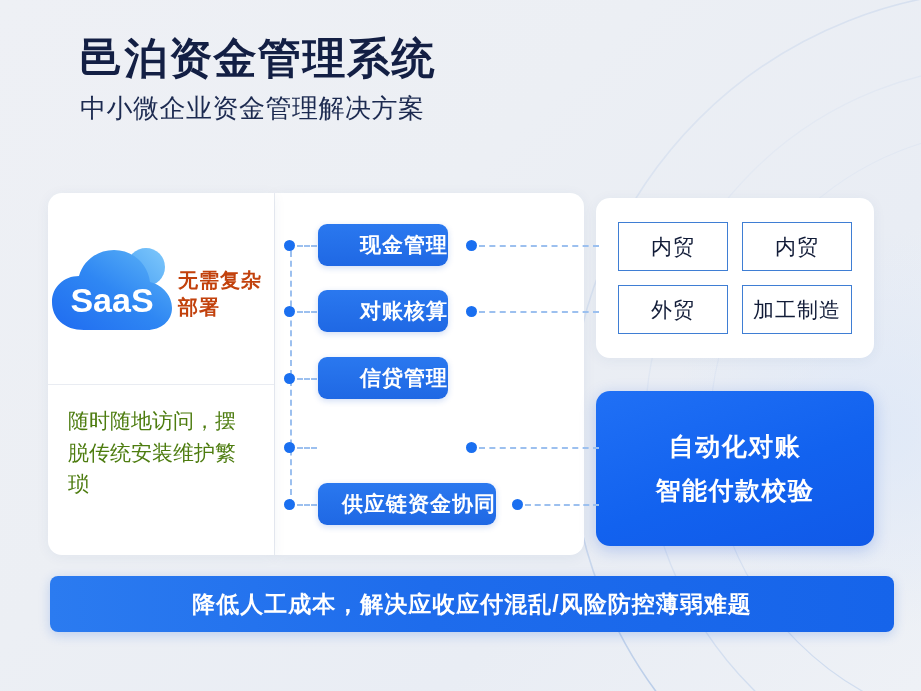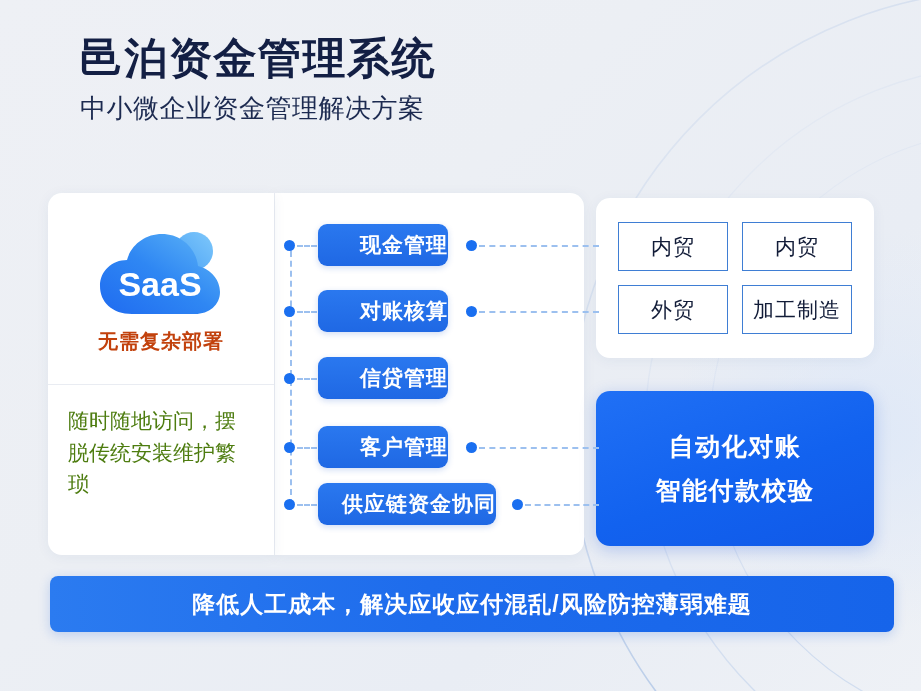--- a/index.html
+++ b/index.html
@@ -65,21 +65,20 @@
     width: 226px;
     height: 362px;
     background: #ffffff;
     border-radius: 14px 0 0 14px;
     box-shadow: 0 2px 14px rgba(30, 60, 120, 0.06);
   }
   .saas-top {
     height: 192px;
     border-bottom: 1px solid #e9ecf2;
     display: flex;
-    flex-direction: column;
     align-items: center;
     justify-content: center;
     padding-top: 6px;
   }
   .cloud-wrap {
     width: 130px;
     height: 96px;
     position: relative;
   }
   .saas-caption {
@@ -331,23 +330,20 @@
 
   <div class="pill w1" style="top:31px;">
     <span>现金管理</span>
   </div>
   <div class="pill w1" style="top:97px;">
     <span>对账核算</span>
   </div>
   <div class="pill w1" style="top:164px;">
     <span>信贷管理</span>
   </div>
-  <div class="pill w1" style="top:233px;">
-    <span>客户管理</span>
-  </div>
   <div class="pill w2" style="top:290px;">
     <span>供应链资金协同</span>
   </div>
 
   <div class="conn-dot" style="left:418px; top:47px;"></div>
   <div class="conn-line" style="left:431px; top:52px; width:120px;"></div>
 
   <div class="conn-dot" style="left:418px; top:113px;"></div>
   <div class="conn-line" style="left:431px; top:118px; width:120px;"></div>
 

